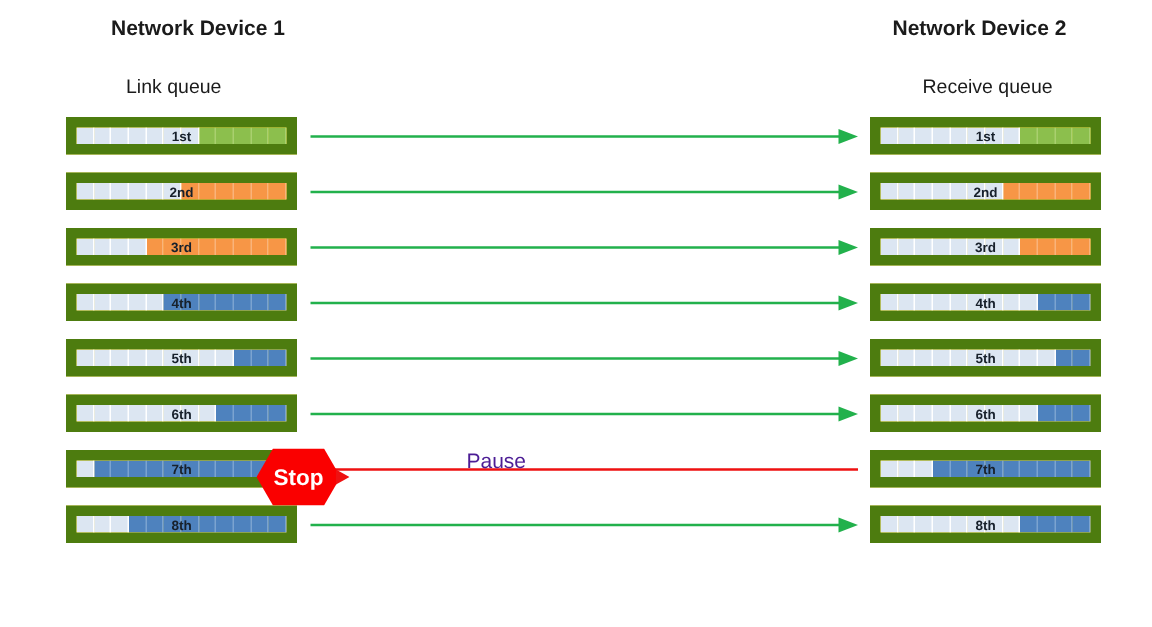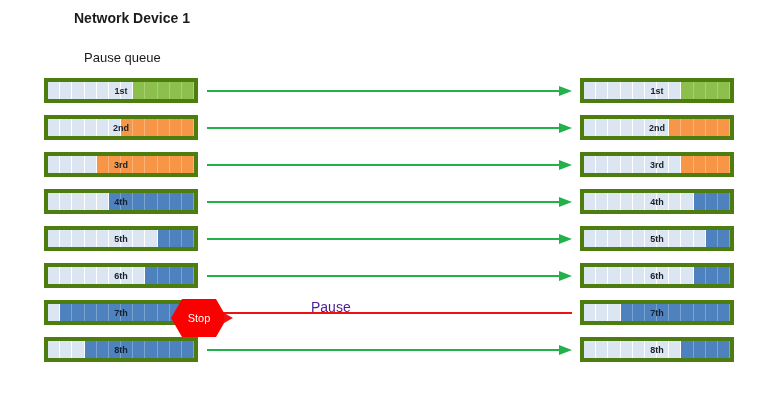--- a/index.html
+++ b/index.html
@@ -38,21 +38,21 @@
   #queue-left  { left: 44px;  top: 78px; }
   #queue-right { left: 580px; top: 78px; }
 
   
   .qrow {
     position: relative;
     width: 154px;
     height: 25px;
     margin-bottom: 12px;
     background: #fde047;
-    border: 4px solid #4d7c0f;
+    border: 7px solid #4d7c0f;
     display: flex;
     overflow: hidden;
   }
   .cell {
     flex: 1 1 0;
     height: 100%;
     border-right: 1px solid #ffffff;
     background: #dce6f2;
   }
   .cell:last-child { border-right: none; }
@@ -101,34 +101,36 @@
   #stop-sign {
     position: absolute;
     left: 171px; top: 299px;
     width: 62px; height: 38px;
   }
   #stop-sign svg { display: block; width: 100%; height: 100%; }
   #stop-text {
     position: absolute;
     left: 0; right: 6px; top: 0; bottom: 0;
     display: flex; align-items: center; justify-content: center;
-    font-size: 11px; font-weight: normal; color: #ffffff;
+    font-size: 15px; font-weight: bold; color: #ffffff;
     pointer-events: none;
   }
 </style>
 </head>
 <body>
 
 <div id="stage">
 
   <div class="dev-title" id="title-left">Network Device 1</div>
 
-
-  <div class="queue-label" id="label-left">Pause queue</div>
-
+  <div class="dev-title" id="title-right">Network Device 2</div>
+
+  <div class="queue-label" id="label-left">Link queue</div>
+
+  <div class="queue-label" id="label-right">Receive queue</div>
 
   <div class="queue" id="queue-left">
       <div class="qrow">
         <div class="cell"></div>
         <div class="cell"></div>
         <div class="cell"></div>
         <div class="cell"></div>
         <div class="cell"></div>
         <div class="cell"></div>
         <div class="cell"></div>

